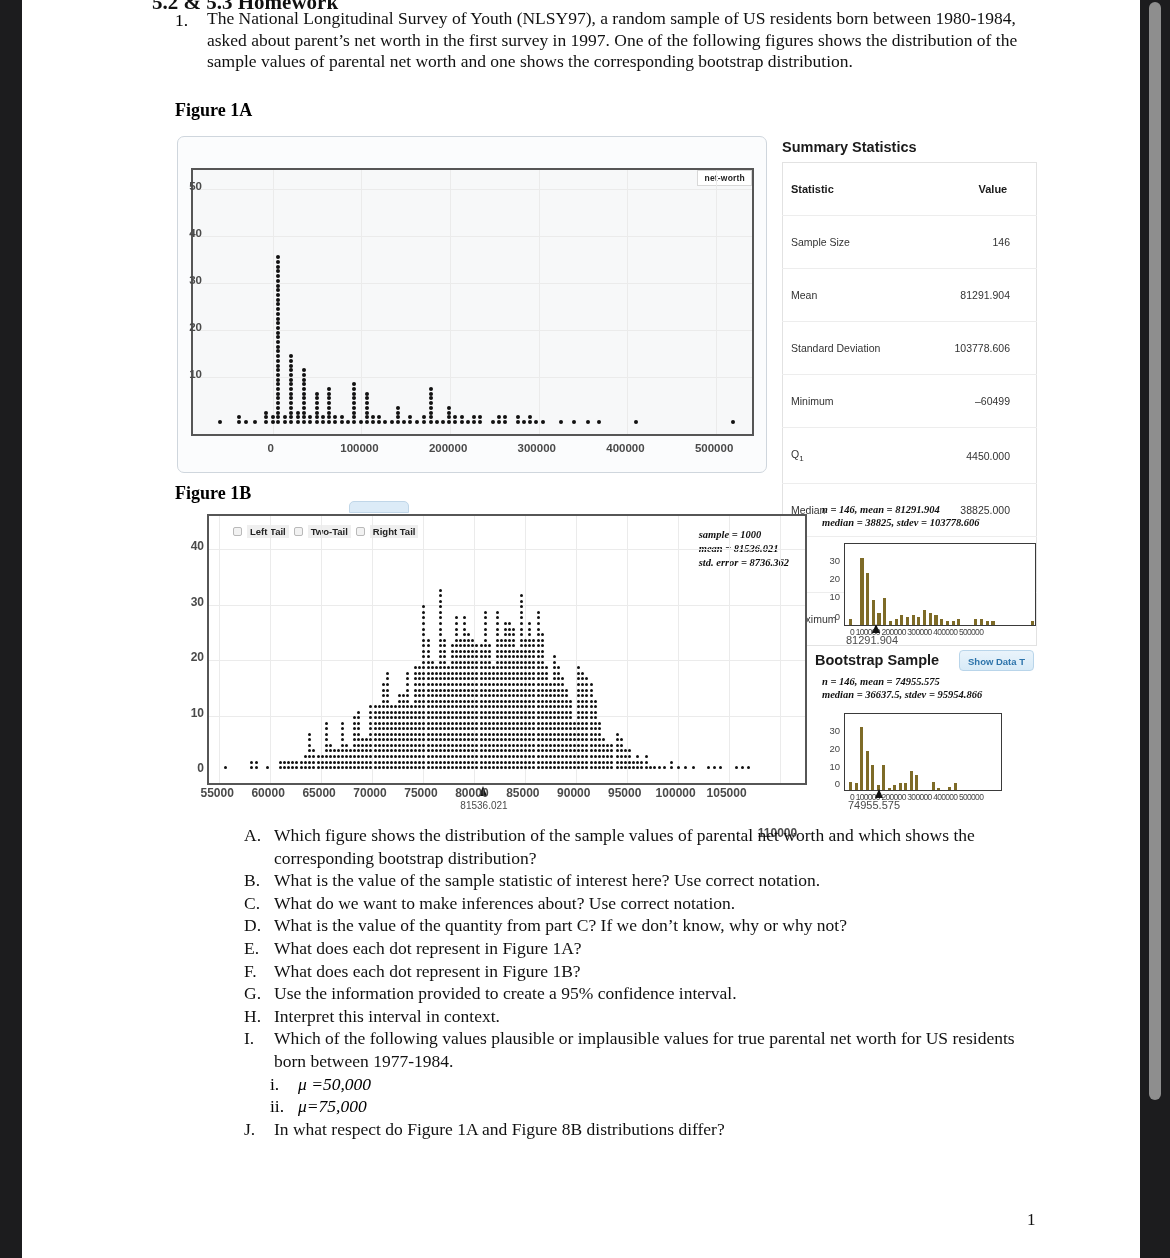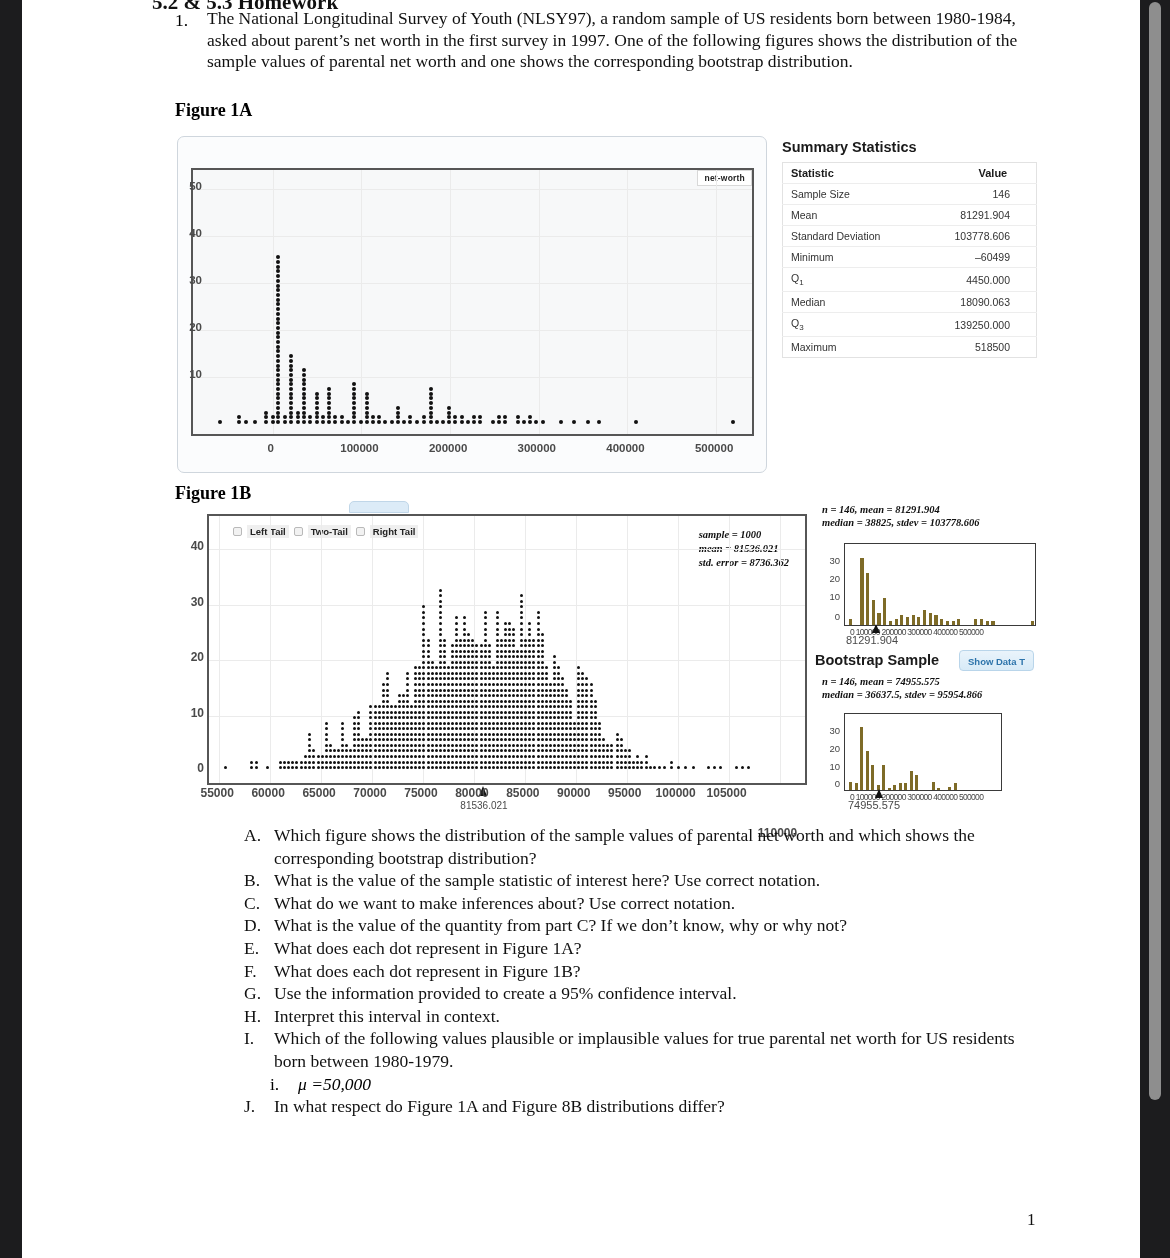--- a/index.html
+++ b/index.html
@@ -97,21 +97,21 @@
     position:absolute; left:760px; top:139px;
     font-family:"Liberation Sans", sans-serif;
     font-size:14.5px; font-weight:bold; color:#1a1a1a;
   }
   #sumstats {
     position:absolute; left:760px; top:162px; width:255px;
     border:1px solid #e2e2e2; border-radius:3px;
     background:#fff; border-collapse:collapse;
     font-family:"Liberation Sans", sans-serif; font-size:10.5px;
   }
-  #sumstats td, #sumstats th { padding:4px 8px; border-bottom:1px solid #ededed; }
+  #sumstats td, #sumstats th { padding:20px 8px; border-bottom:1px solid #ededed; }
   #sumstats th { font-weight:bold; color:#1a1a1a; font-size:11px; text-align:left;}
   #sumstats th.v { text-align:center; padding-left:38px;}
   #sumstats td.k { color:#333; }
   #sumstats td.v { text-align:right; color:#333; padding-right:26px; }
   #sumstats tr:last-child td { border-bottom:none; }
   sub { font-size:8px; }
 
   
   #fig1b-plot {
     position:absolute; left:185px; top:514px; width:600px; height:271px;
@@ -454,21 +454,21 @@
         <tr>
           <td class="k">Minimum</td>
           <td class="v">–60499</td>
         </tr>
         <tr>
           <td class="k">Q<sub>1</sub></td>
           <td class="v">4450.000</td>
         </tr>
         <tr>
           <td class="k">Median</td>
-          <td class="v">18090.063</td>
+          <td class="v">38825.000</td>
         </tr>
         <tr>
           <td class="k">Q<sub>3</sub></td>
           <td class="v">139250.000</td>
         </tr>
         <tr>
           <td class="k">Maximum</td>
           <td class="v">518500</td>
         </tr>
       </tbody>
@@ -1968,25 +1968,29 @@
       <div class="qrow">
         <span class="qmark">G.</span>
         <span class="qbody">Use the information provided to create a 95% confidence interval.</span>
       </div>
       <div class="qrow">
         <span class="qmark">H.</span>
         <span class="qbody">Interpret this interval in context.</span>
       </div>
       <div class="qrow">
         <span class="qmark">I.</span>
-        <span class="qbody">Which of the following values plausible or implausible values for true parental net worth for US residents born between 1980-1979.</span>
+        <span class="qbody">Which of the following values plausible or implausible values for true parental net worth for US residents born between 1977-1984.</span>
       </div>
       <div class="subrow">
         <span class="submark">i.</span>
         <span class="mu">μ =50,000</span>
+      </div>
+      <div class="subrow">
+        <span class="submark">ii.</span>
+        <span class="mu">μ=75,000</span>
       </div>
       <div class="qrow">
         <span class="qmark">J.</span>
         <span class="qbody">In what respect do Figure 1A and Figure 8B distributions differ?</span>
       </div>
     </div>
 
   <div id="pagenum">1</div>
 </div>
 

